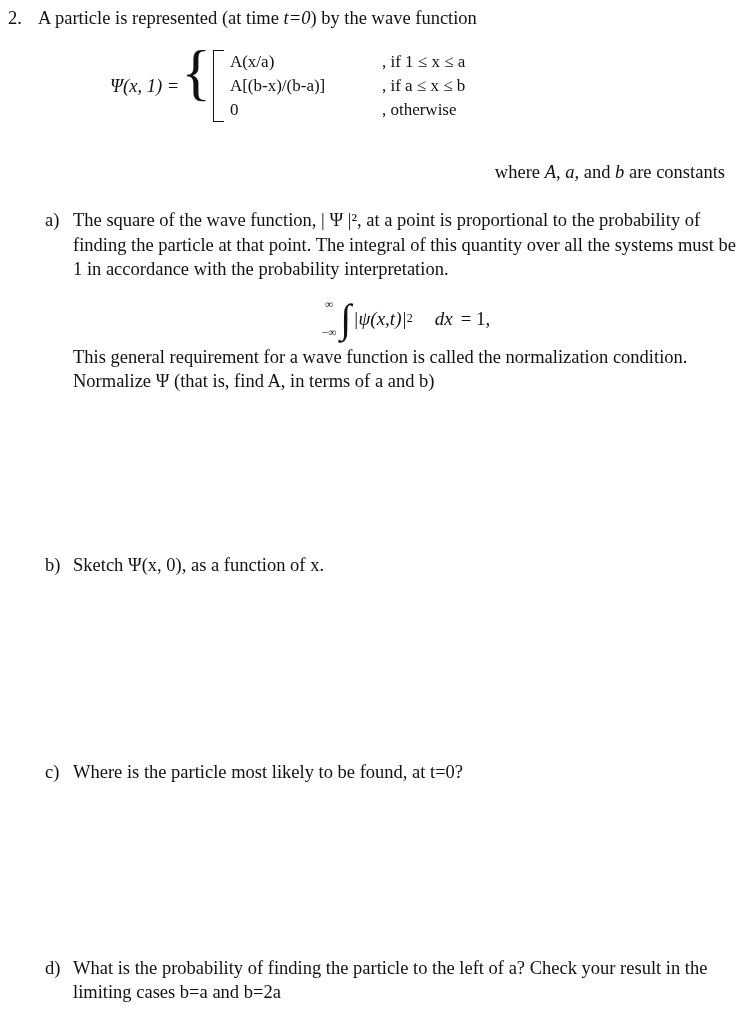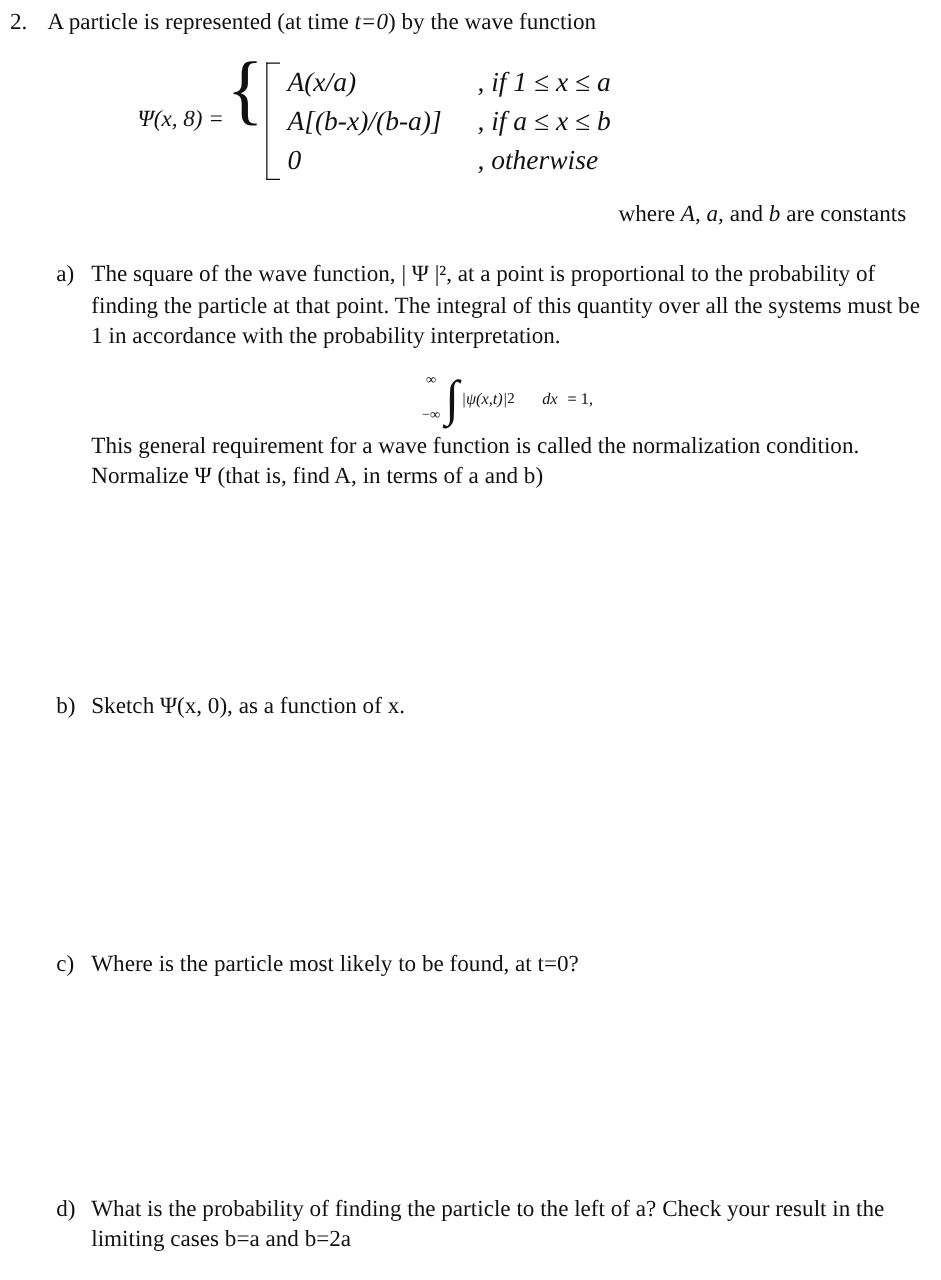--- a/index.html
+++ b/index.html
@@ -79,23 +79,22 @@
     margin-top: -4px;
     margin-right: 2px;
   }
   .cases {
     display: flex;
     flex-direction: column;
     justify-content: center;
   }
   .case-line {
     display: flex;
-    font-style: italic;
     line-height: 1.42;
-    font-size: 22px;
+    font-size: 17px;
   }
   .case-expr { width: 152px; flex: 0 0 152px; }
   .case-cond { white-space: nowrap; }
 
   
   .bracket {
     width: 10px;
     flex: 0 0 10px;
     border-left: 1.2px solid #111;
     border-top: 1.2px solid #111;
@@ -132,21 +131,21 @@
     display: inline-flex;
     flex-direction: column;
     justify-content: space-between;
     height: 40px;
     font-size: 11.5px;
     margin-right: 4px;
     margin-left: -6px;
   }
   .int-lim .up { margin-top: -2px; }
   .int-lim .dn { margin-bottom: -1px; }
-  .int-body { font-style: italic; font-size: 13px; }
+  .int-body { font-style: italic; font-size: 19px; }
   .sup { font-size: 12px; vertical-align: super; font-style: normal; }
 
   
   #part-b { top: 553px; left: 45px; width: 700px; }
   #part-c { top: 760px; left: 45px; width: 700px; }
   #part-d { top: 956px; left: 45px; width: 700px; }
 </style>
 </head>
 <body>
 
@@ -154,21 +153,21 @@
 
   <div class="q-block" id="stem">
     <div class="q-num">2.</div>
     <div class="q-body">
       <span>A particle is represented (at time </span><i>t=0</i><span>) by the wave function</span>
     </div>
   </div>
 
   <div id="piecewise">
     <div class="pw-row">
-      <div class="pw-lhs">Ψ(x, 8) =</div>
+      <div class="pw-lhs">Ψ(x, 1) =</div>
       <div class="brace-wrap">
         <div class="brace">{</div>
         <div class="bracket"></div>
         <div class="cases">
           <div class="case-line">
             <span class="case-expr">A(x/a)</span>
             <span class="case-cond">, if 1 ≤ x ≤ a</span>
           </div>
           <div class="case-line">
             <span class="case-expr">A[(b-x)/(b-a)]</span>

